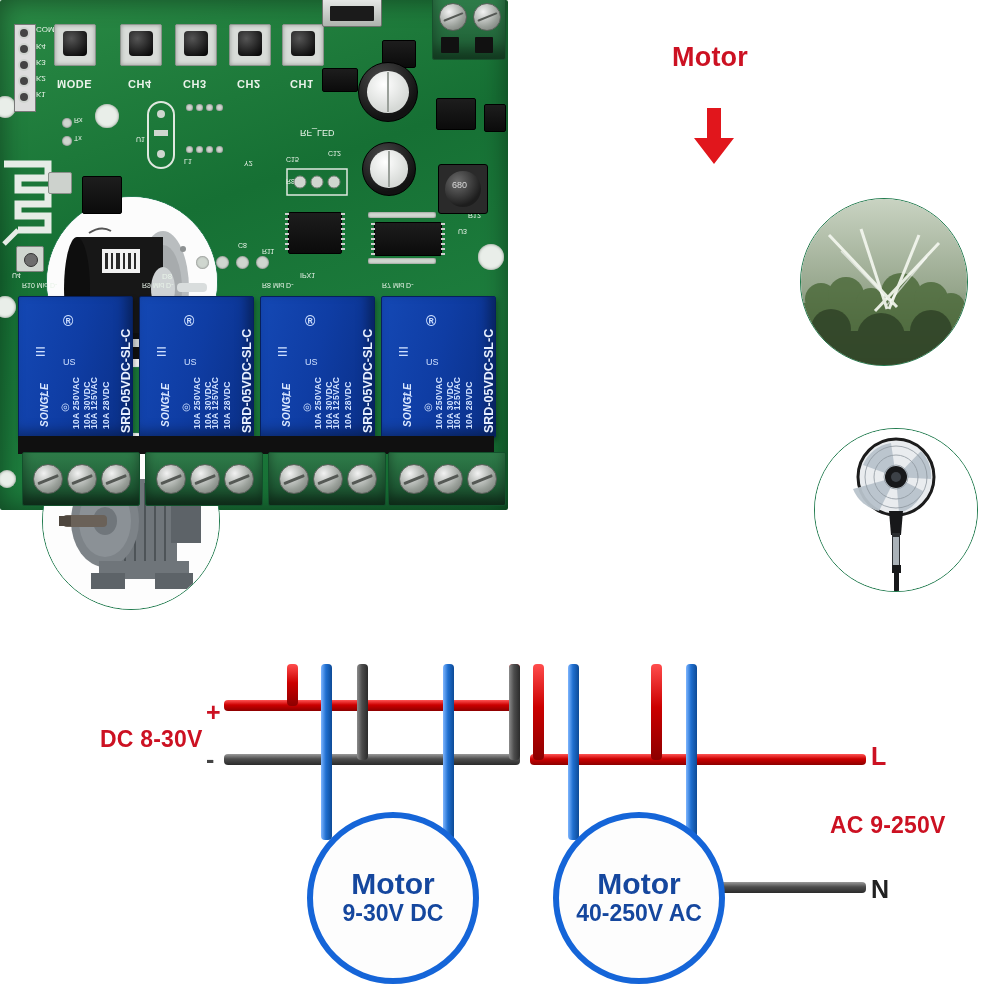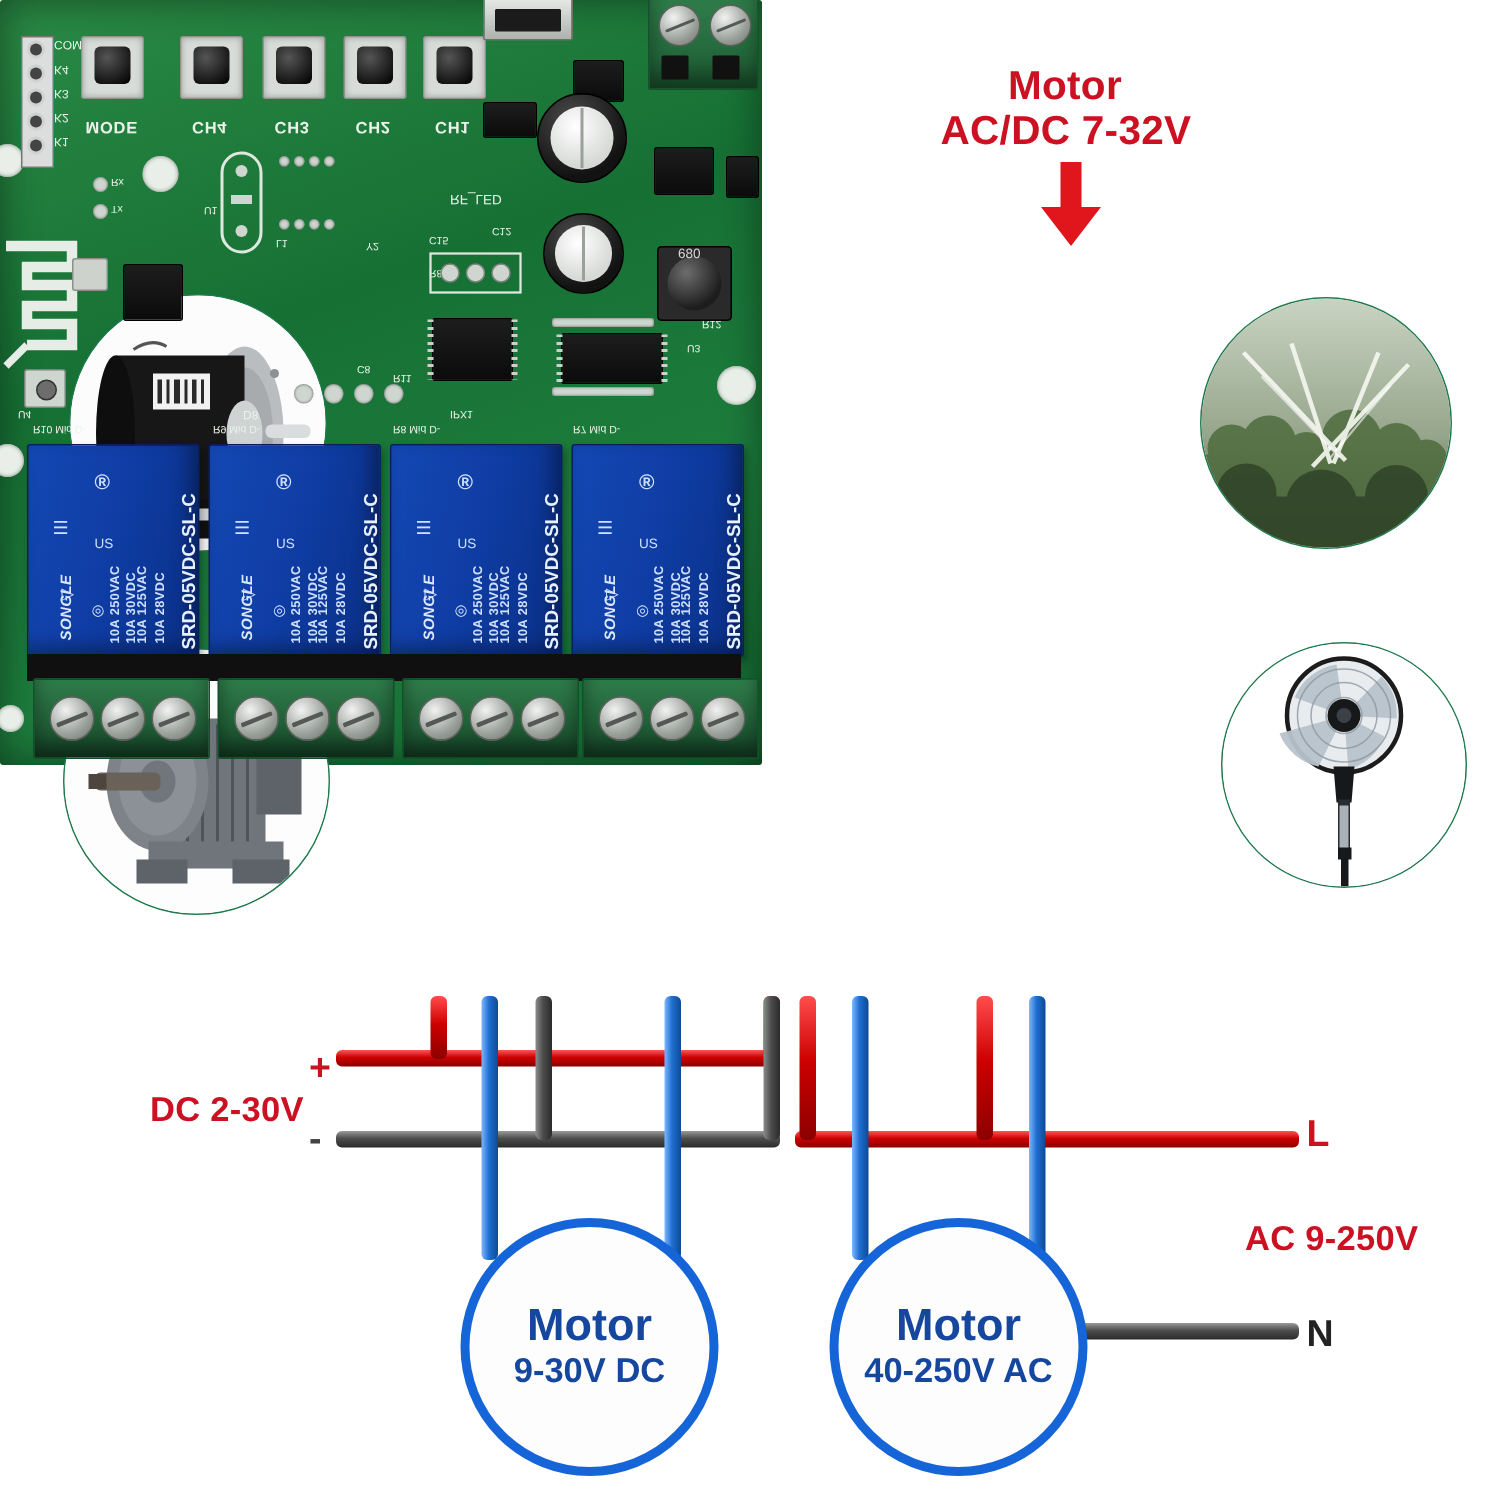--- a/index.html
+++ b/index.html
@@ -64,21 +64,21 @@
   .ecap{position:absolute;border-radius:50%;background:radial-gradient(circle at 38% 28%,#4a4a4a,#121212 70%);
         border:1px solid #000;}
   .ecap:after{content:"";position:absolute;left:14%;top:14%;width:72%;height:72%;border-radius:50%;
         background:radial-gradient(circle at 40% 32%,#fff,#d6d9d6 70%);}
   .ecap:before{content:"";position:absolute;left:49%;top:16%;width:2%;height:68%;background:#9aa09a;z-index:2;}
 
   
   #ind{position:absolute;left:438px;top:164px;width:48px;height:48px;background:#2a2a2a;border:1px solid #000;border-radius:3px;}
   #ind:after{content:"";position:absolute;left:6px;top:6px;right:6px;bottom:6px;border-radius:50%;
         background:radial-gradient(circle at 35% 30%,#6d6d6d,#1d1d1d 70%);}
-  #ind-t{position:absolute;left:452px;top:164px;color:#d8d8d8;font-size:9px;z-index:3;}
+  #ind-t{position:absolute;left:452px;top:180px;color:#d8d8d8;font-size:9px;z-index:3;}
 
   
   .ic{position:absolute;background:linear-gradient(#1d1d1d,#0b0b0b);border:1px solid #000;border-radius:2px;}
   .ic .legs{position:absolute;top:0;bottom:0;width:4px;background:repeating-linear-gradient(#cfcfcf 0 2px,transparent 2px 5px);}
 
   
   #ant{position:absolute;left:2px;top:160px;}
   #uflpad{position:absolute;left:16px;top:246px;width:26px;height:24px;background:#cfd6cf;border:1px solid #7c837c;border-radius:2px;}
   #uflpad:after{content:"";position:absolute;left:7px;top:6px;width:12px;height:12px;border-radius:50%;background:#6d6d6d;border:1px solid #333;}
 
@@ -110,27 +110,26 @@
         display:flex;flex-direction:column;align-items:center;justify-content:center;}
   .motor .m1{color:#15479e;font-size:30px;font-weight:bold;line-height:1.05;}
   .motor .m2{color:#15479e;font-size:23px;font-weight:bold;line-height:1.2;}
 </style>
 </head>
 <body>
 
 <div id="stage">
 
   <div class="lbl" id="lbl-input">Motor</div>
-  <div class="lbl" id="lbl-input-v">AC/DC 7-32V</div>
 
   <svg class="abs" id="arrow-input" viewBox="0 0 44 56">
     <polygon points="15,0 29,0 29,30 42,30 22,56 2,30 15,30" fill="#e1161c"></polygon>
   </svg>
 
-  <div class="lbl" id="lbl-dc">DC 2-30V</div>
+  <div class="lbl" id="lbl-dc">DC 8-30V</div>
   <div class="lbl" id="lbl-plus">+</div>
   <div class="lbl" id="lbl-minus">-</div>
   <div class="lbl" id="lbl-L">L</div>
   <div class="lbl" id="lbl-ac">AC 9-250V</div>
   <div class="lbl" id="lbl-N">N</div>
 
   <div class="photo-circle" style="left:46px;top:196px;width:170px;height:170px;">
     <svg class="photo-inner" viewBox="0 0 170 170">
       <rect width="170" height="170" fill="#fcfcfc"></rect>
       <g>

